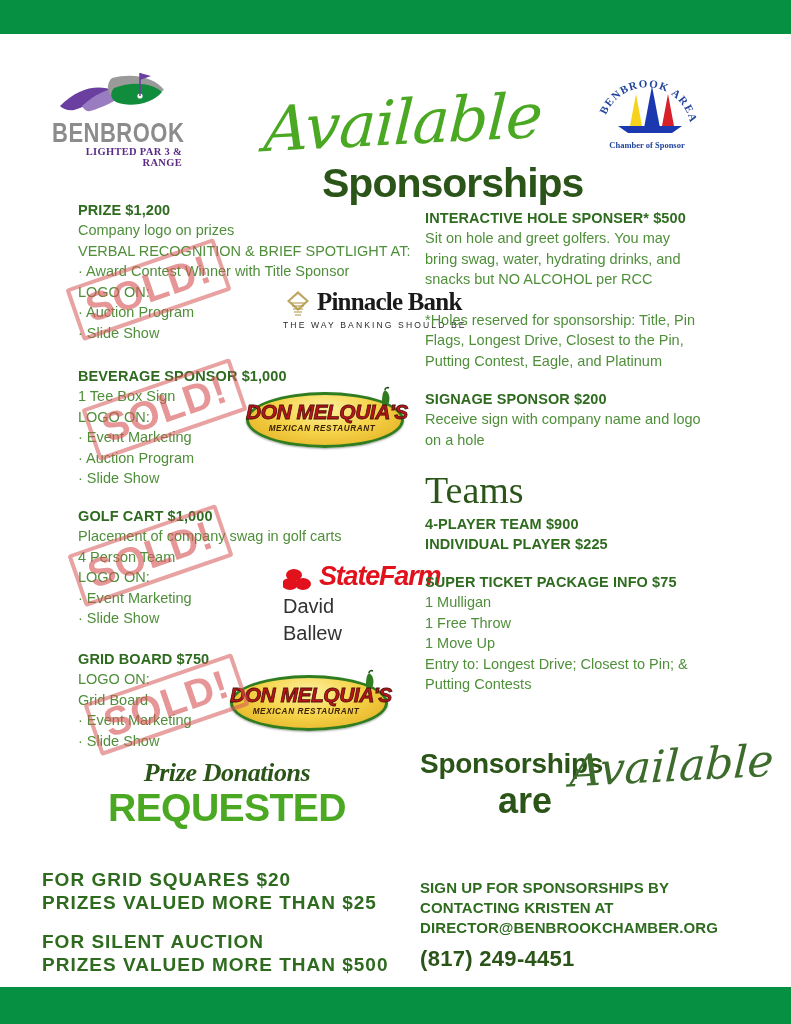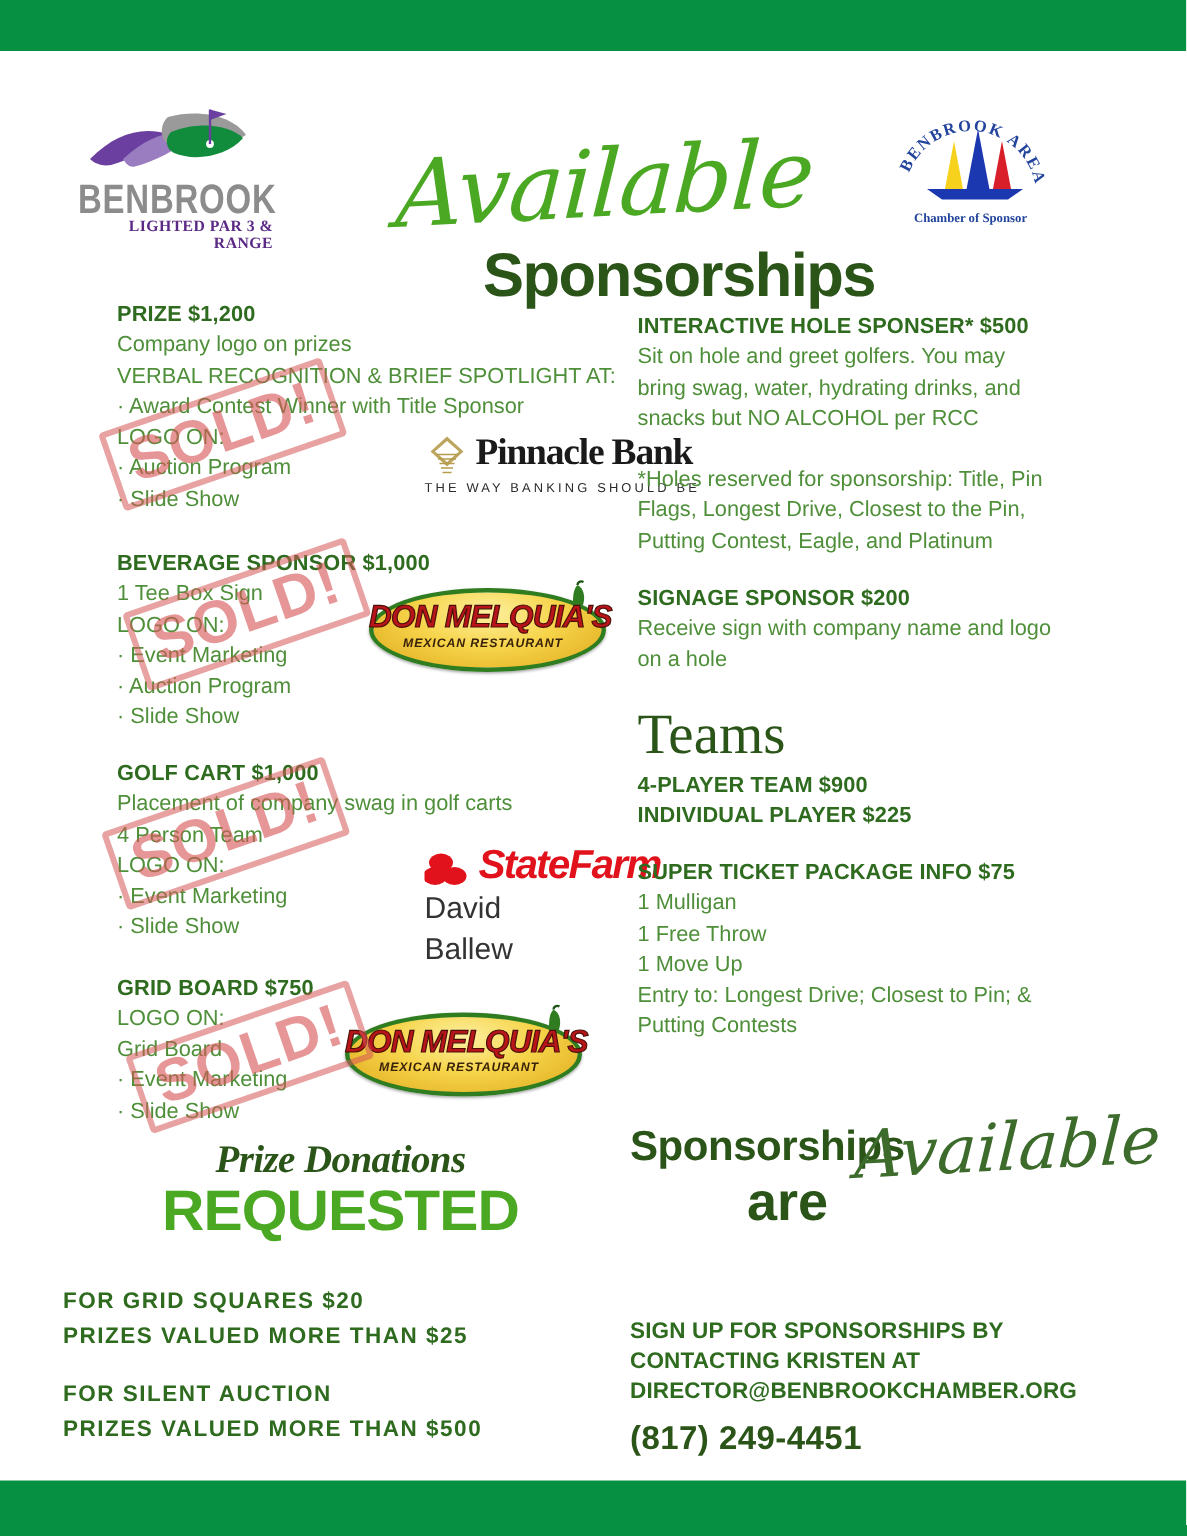--- a/index.html
+++ b/index.html
@@ -241,24 +241,24 @@
     text-align: center;
     font-family: "Liberation Sans", sans-serif;
     font-weight: bold;
     font-size: 38px;
     letter-spacing: -0.6px;
     color: #4aa822;
     line-height: 40px;
     transform: scaleX(1.03);
   }
   .don-terms {
-    margin-top: 28px;
-    font-family: "Liberation Sans", sans-serif;
-    font-weight: bold;
-    font-size: 15px;
+    margin-top: 40px;
+    font-family: "Liberation Sans", sans-serif;
+    font-weight: bold;
+    font-size: 19px;
     letter-spacing: 1px;
     color: #2e6b1f;
     line-height: 23px;
   }
   .don-terms .gap { height: 16px; }
 
   .signup {
     position: absolute; left: 420px; top: 748px; width: 360px;
   }
   .sp-line1 {

